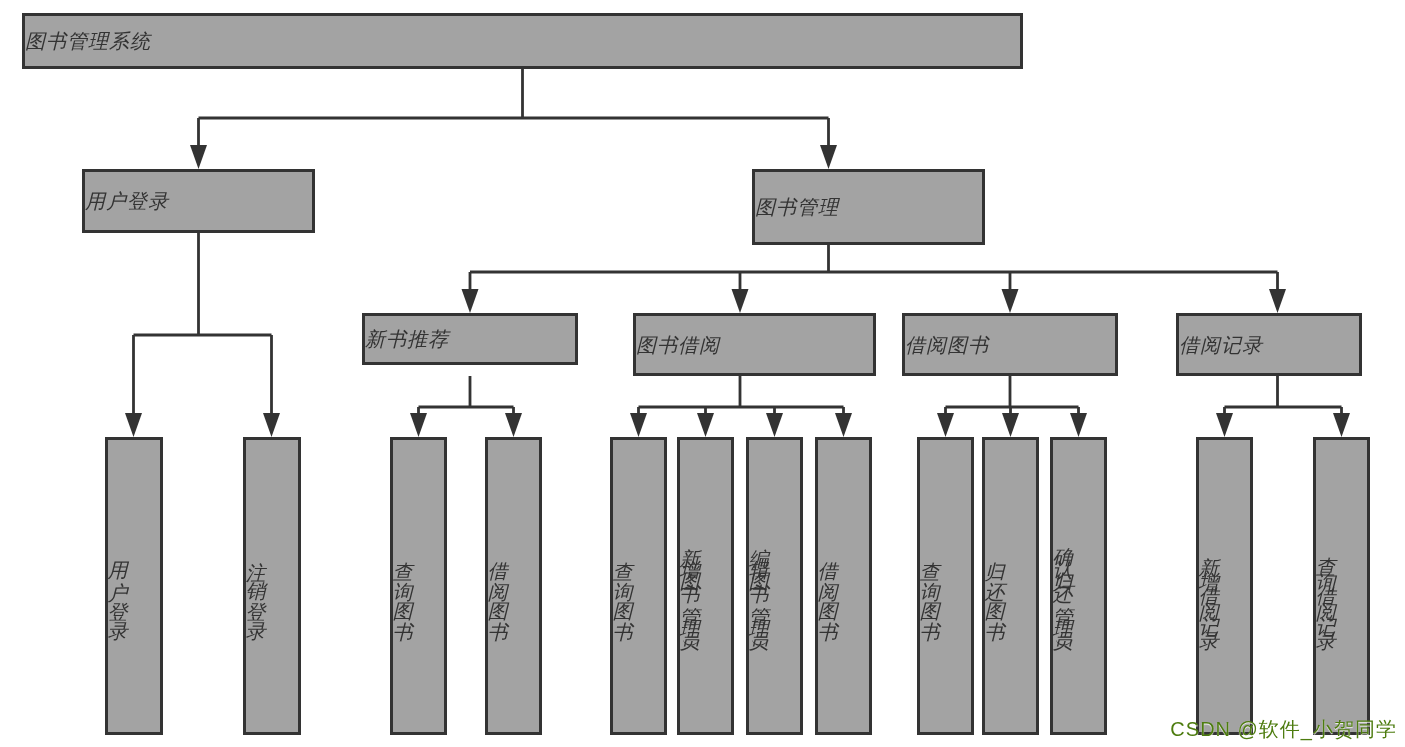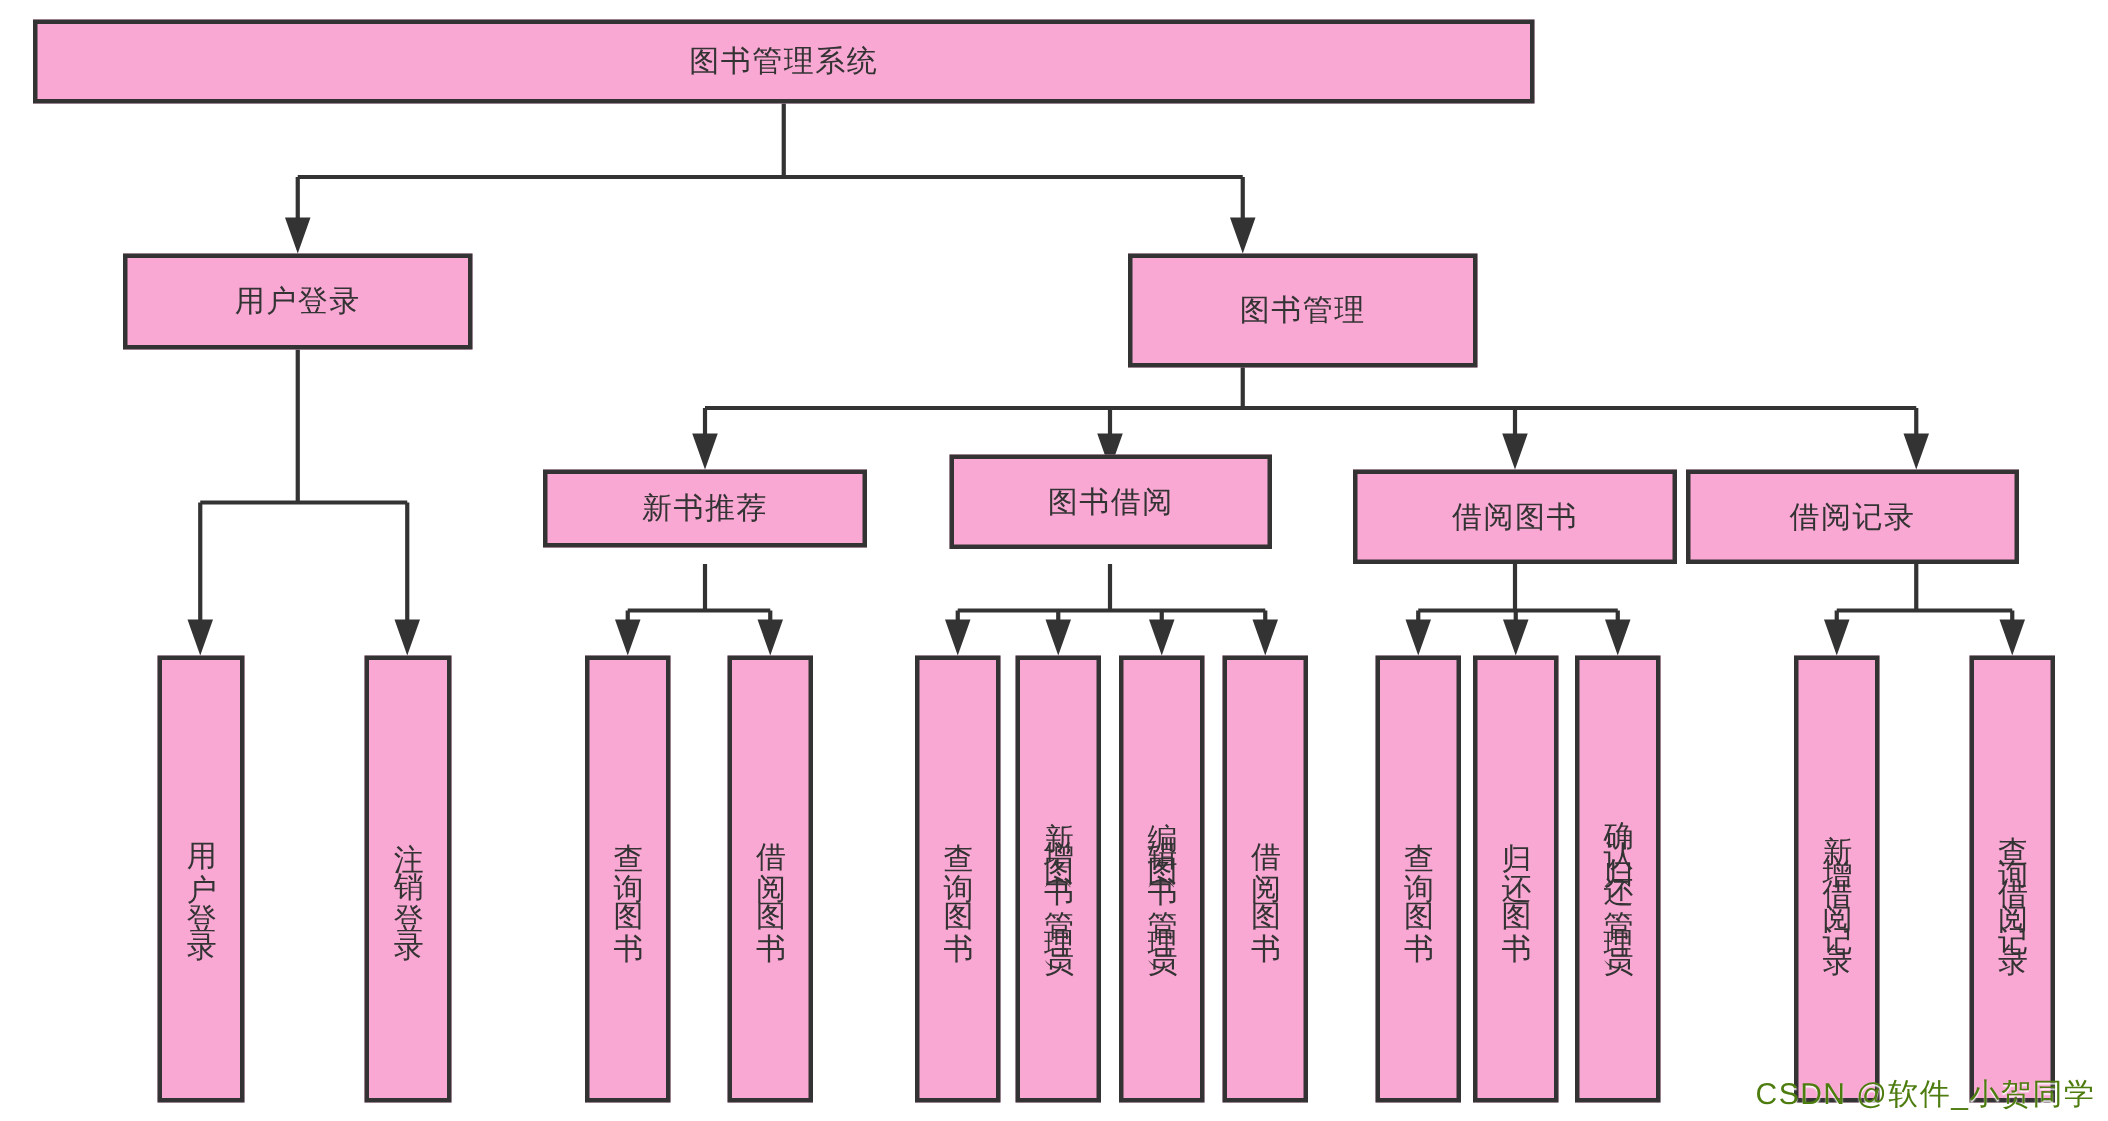--- a/index.html
+++ b/index.html
@@ -20,26 +20,26 @@
     left: 0;
     top: 0;
     width: 1405px;
     height: 747px;
     z-index: 1;
   }
   .node {
     position: absolute;
     box-sizing: border-box;
     border: 3px solid #333333;
-    background: #f9a8d4;
+    background: #a3a3a3;
     display: flex;
     align-items: center;
-    justify-content: center;
     z-index: 2;
     color: #333333;
+    font-style: italic;
   }
   .hlabel {
     font-size: 20px;
     line-height: 1;
     letter-spacing: 1px;
     color: #333333;
     white-space: nowrap;
   }
   .root .hlabel { font-size: 20px; }
   .vlabel {
@@ -110,27 +110,27 @@
   <div class="node" style="left:82px; top:169px; width:233px; height:64px;">
     <span class="hlabel">用户登录</span>
   </div>
   <div class="node" style="left:752px; top:169px; width:233px; height:76px;">
     <span class="hlabel">图书管理</span>
   </div>
 
   <div class="node" style="left:362px; top:313px; width:216px; height:52px;">
     <span class="hlabel">新书推荐</span>
   </div>
-  <div class="node" style="left:633px; top:303px; width:215px; height:63px;">
+  <div class="node" style="left:633px; top:313px; width:243px; height:63px;">
     <span class="hlabel">图书借阅</span>
   </div>
   <div class="node" style="left:902px; top:313px; width:216px; height:63px;">
     <span class="hlabel">借阅图书</span>
   </div>
-  <div class="node" style="left:1124px; top:313px; width:222px; height:63px;">
+  <div class="node" style="left:1176px; top:313px; width:186px; height:63px;">
     <span class="hlabel">借阅记录</span>
   </div>
 
   <div class="node" style="left:105px; top:437px; width:58px; height:298px;">
     <span class="vlabel v4">用户登录</span>
   </div>
   <div class="node" style="left:243px; top:437px; width:58px; height:298px;">
     <span class="vlabel v4">注销登录</span>
   </div>
 

